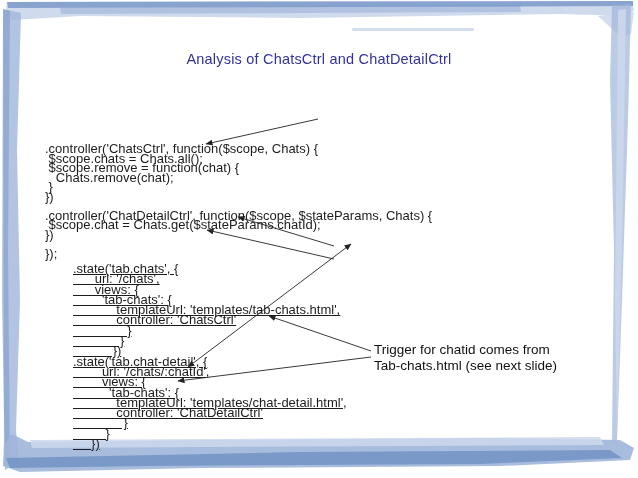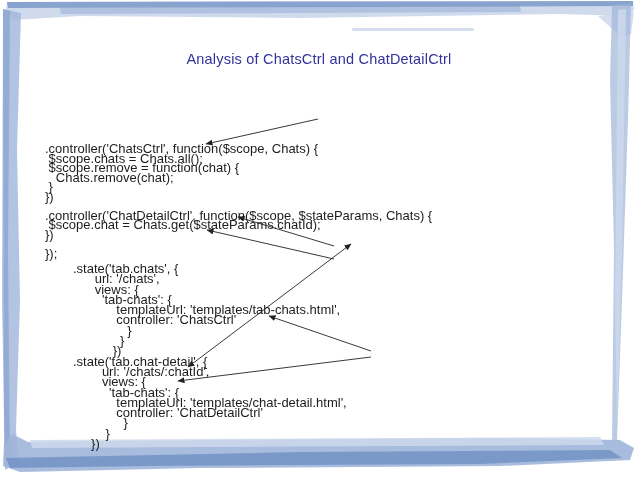--- a/index.html
+++ b/index.html
@@ -26,21 +26,21 @@
   .b-dark{fill:var(--border-dark);}
   .title{
     position:absolute;left:0;top:51px;width:638px;text-align:center;z-index:2;
     font-size:14.5px;color:var(--title-text);letter-spacing:0.2px;
   }
   pre.code{
     position:absolute;margin:0;z-index:2;white-space:pre;
     font-family:"Liberation Sans",sans-serif;font-size:13px;color:var(--code-text);
   }
   #code-controllers{left:45px;top:144px;line-height:9.5px;}
-  #code-states{left:73px;top:264px;line-height:10.3px;}
+  #code-states{left:73px;top:264px;line-height:10.3px;text-decoration:underline;}
   .annotation{
     position:absolute;z-index:2;white-space:pre-line;color:var(--annotation-text);
     font-size:13.5px;line-height:15.5px;
   }
   #ann-service{left:322px;top:109px;}
   #ann-stateparams{left:333px;top:236px;}
   #ann-trigger{left:374px;top:342px;}
   .connector{stroke:var(--arrow-color);stroke-width:0.9;fill:none;}
   marker path{fill:var(--arrow-color);}
 </style>
@@ -97,20 +97,22 @@
         views: {
           'tab-chats': {
             templateUrl: 'templates/chat-detail.html',
             controller: 'ChatDetailCtrl'
               }
          }
      })</pre>
 
 
 
+  <div class="annotation" id="ann-trigger">Trigger for chatid comes from
+Tab-chats.html (see next slide)</div>
 
   <svg class="layer arrow-layer" width="638" height="478" viewBox="0 0 638 478">
     <defs>
       <marker id="ah" markerWidth="9" markerHeight="8" refX="6.5" refY="3" orient="auto" markerUnits="userSpaceOnUse">
         <path d="M0,0 L7,3 L0,6 Z"></path>
       </marker>
       <marker id="ahs" markerWidth="9" markerHeight="8" refX="6.5" refY="3" orient="auto-start-reverse" markerUnits="userSpaceOnUse">
         <path d="M0,0 L7,3 L0,6 Z"></path>
       </marker>
     </defs>

